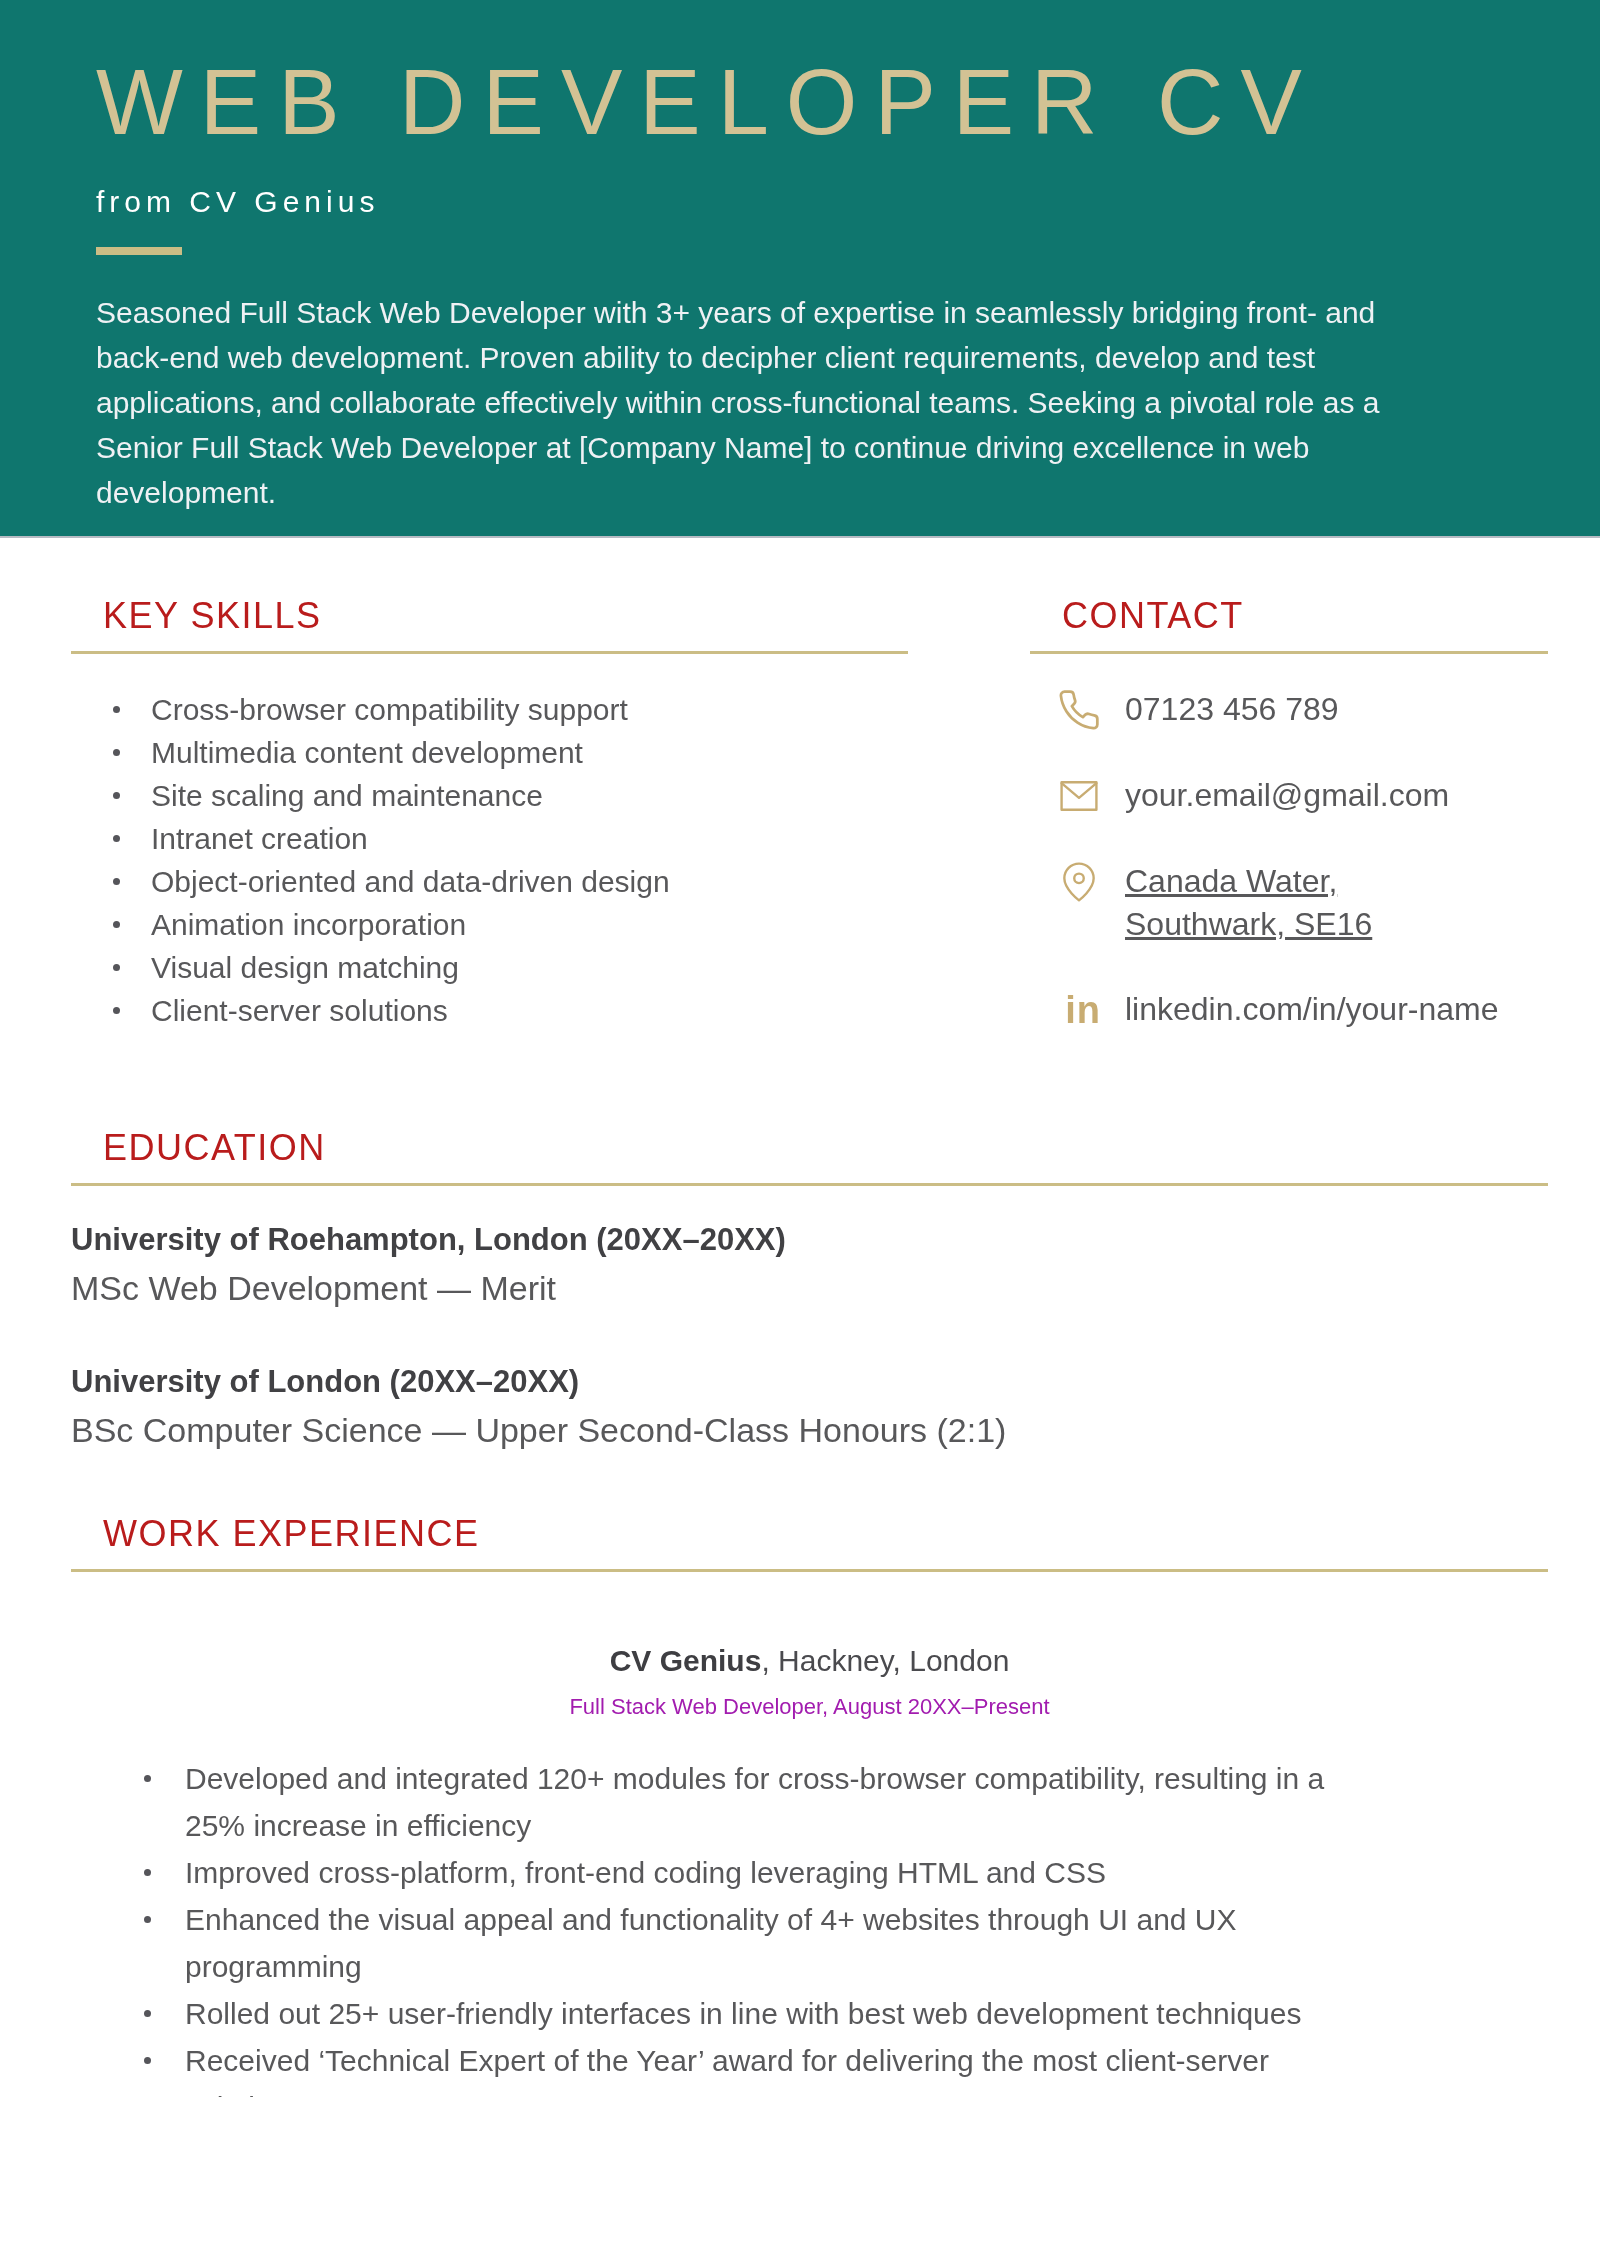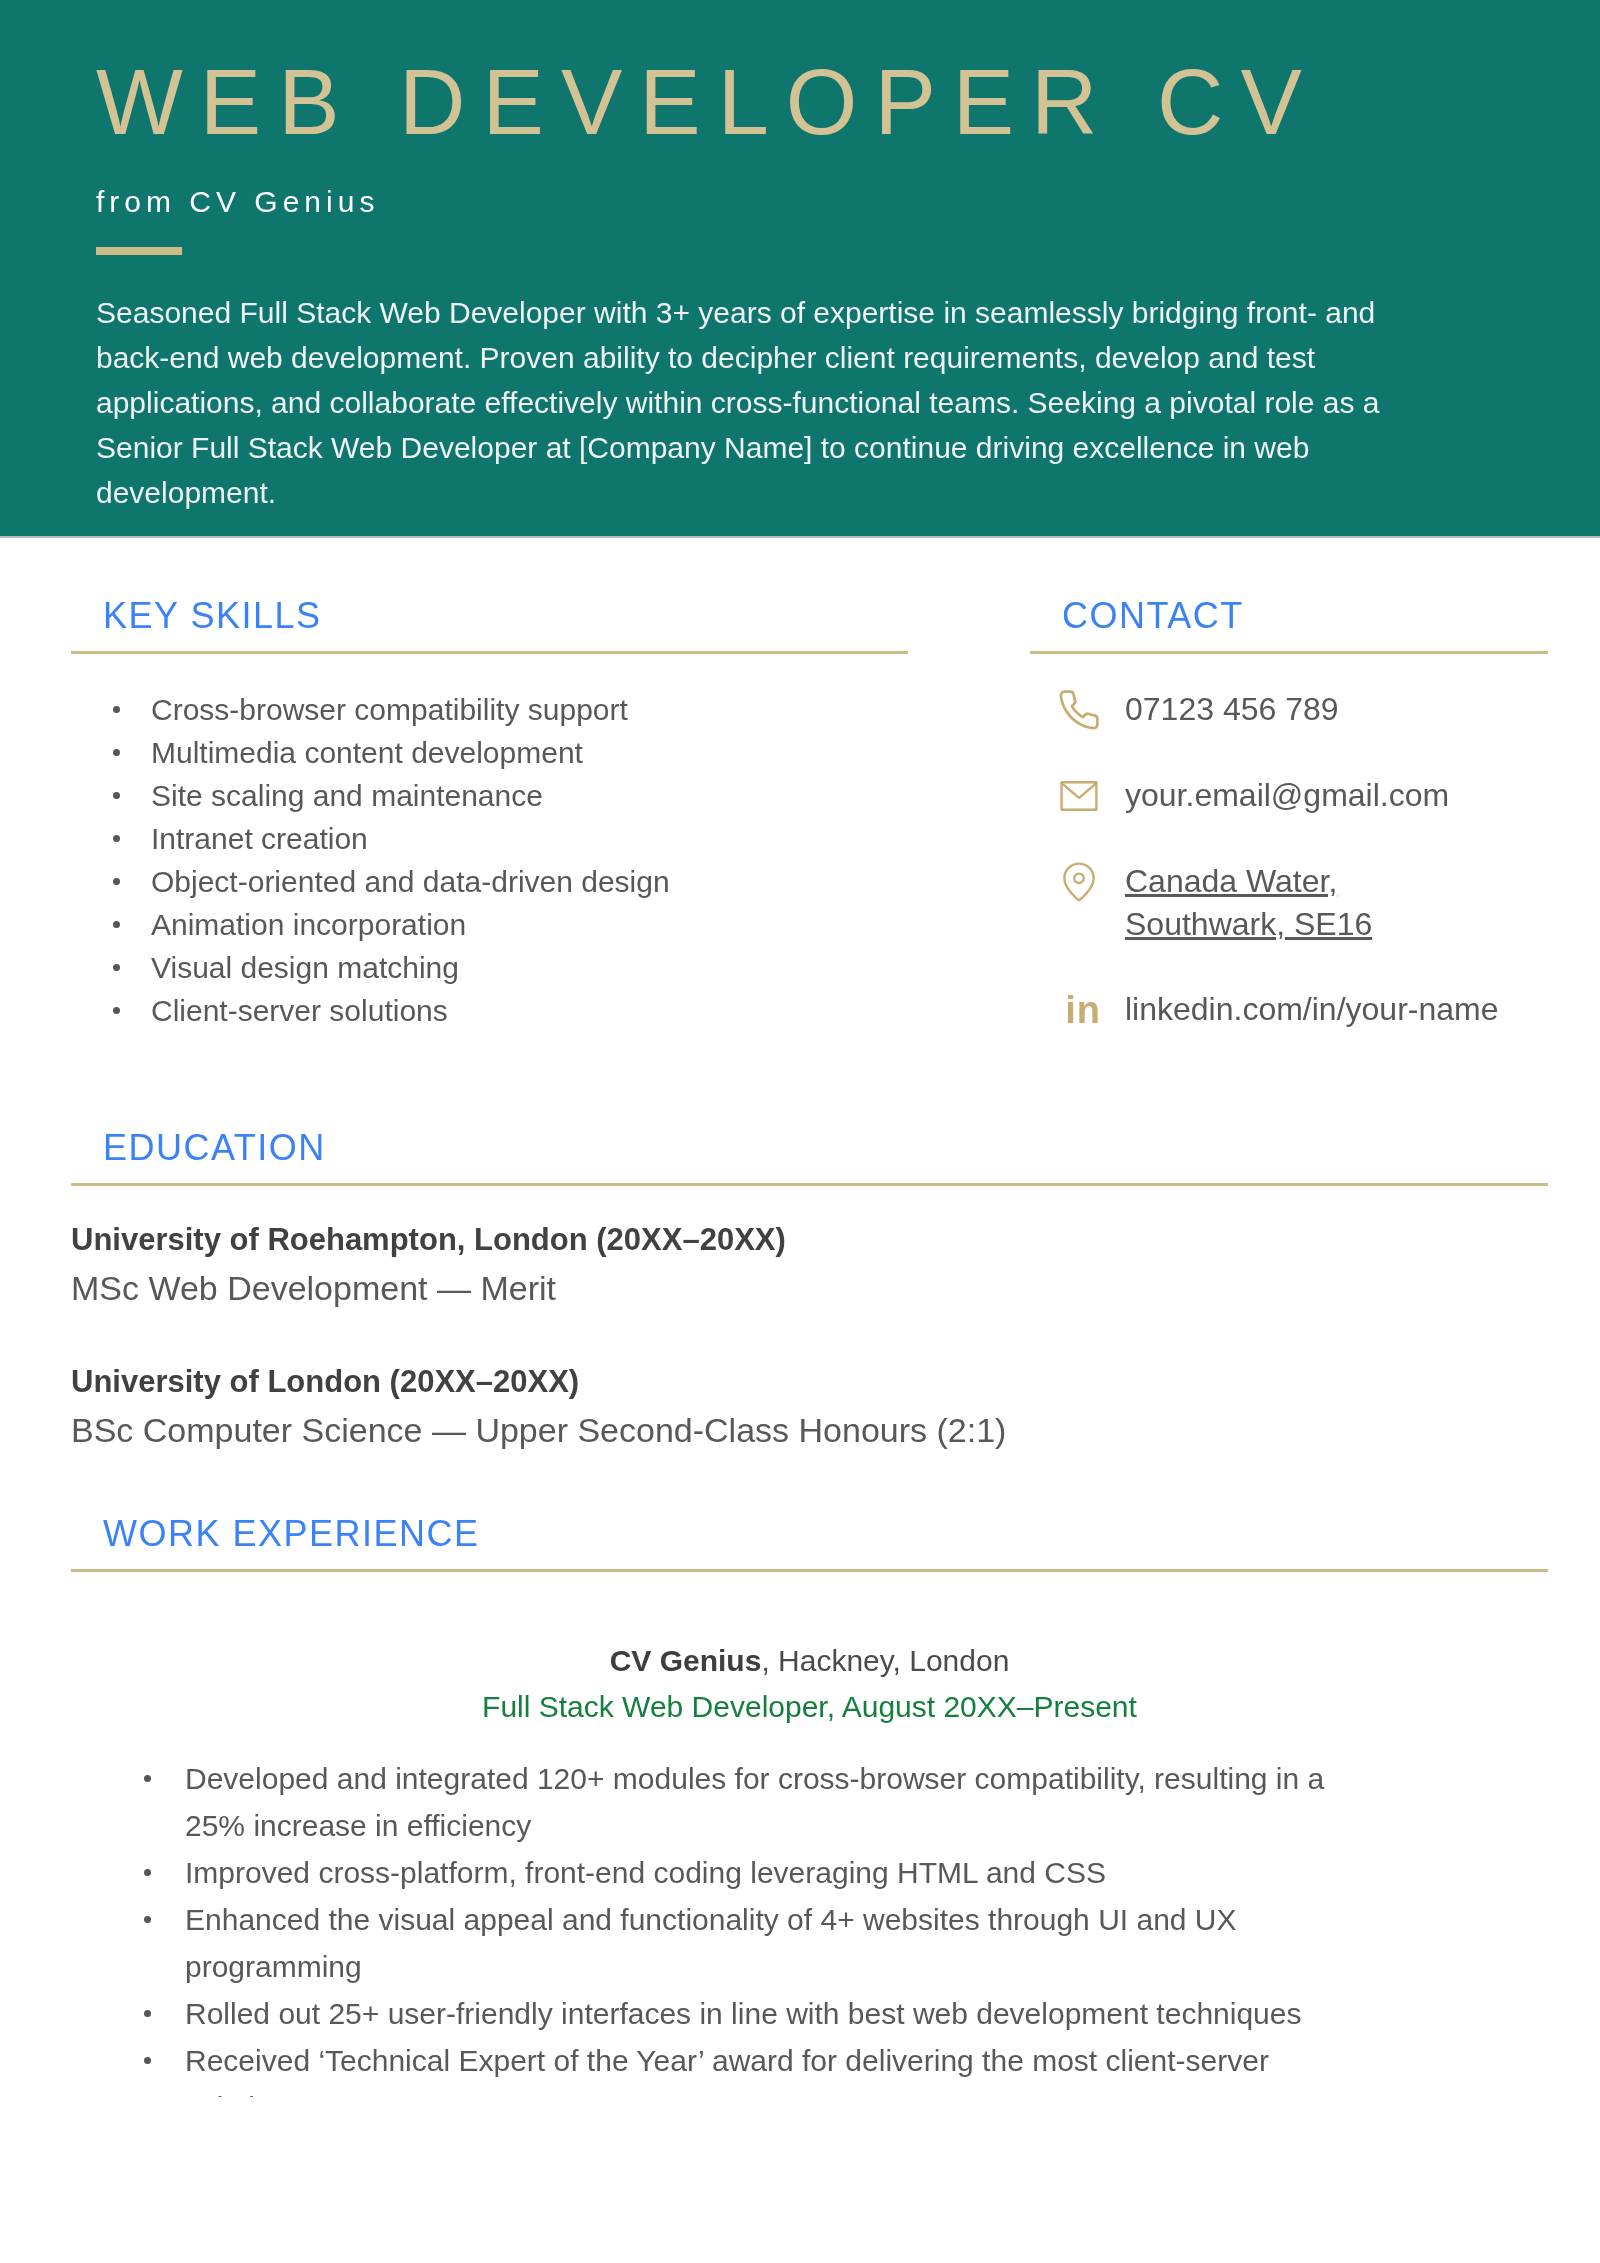--- a/index.html
+++ b/index.html
@@ -18,21 +18,21 @@
                   color:#EFF1F4; max-width:1400px; }
   .sline { display:block; }
 
   
   .page-body { padding:0 52px 0 71px; }
   .columns { display:flex; margin-top:56px; }
   .col-left { width:837px; flex:0 0 837px; }
   .col-right { margin-left:122px; flex:1; }
 
   .section-title { margin-left:32px; font-size:36px; line-height:44px; font-weight:400;
-                   letter-spacing:1.5px; color:#3b82f6; }
+                   letter-spacing:1.5px; color:#b91c1c; }
   .rule { border-bottom:3px solid #CBBD85; margin-top:13px; }
 
   
   .skills-list { list-style:none; margin-top:34px; }
   .skill { display:flex; align-items:flex-start; padding-left:42px;
            font-size:30px; line-height:43px; color:#58585A; }
   .dot { flex:0 0 7px; width:7px; height:7px; border-radius:50%; background:#55555A;
          margin-top:18px; margin-right:31px; }
 
   
@@ -50,21 +50,21 @@
   .edu-entries { margin-top:30px; }
   .edu-entry + .edu-entry { margin-top:46px; }
   .edu-title { font-size:31px; line-height:48px; font-weight:700; color:#414144; }
   .edu-detail { font-size:34px; line-height:48px; color:#58585A; }
 
   
   .work-section { margin-top:58px; height:585px; overflow:hidden; }
   .exp-head { margin-top:66px;text-align:center; }
   .exp-employer-line { font-size:30px; line-height:46px; color:#4A4A4E; }
   .exp-employer { font-weight:700; color:#3E3E42; }
-  .exp-role { font-size:30px; line-height:46px; color:#15803d; }
+  .exp-role { font-size:22px; line-height:46px; color:#a21caf; }
   .exp-bullets { list-style:none; margin-top:25px; }
   .exp-bullet { display:flex; align-items:flex-start; padding-left:73px;
                 font-size:30px; line-height:47px; color:#58585A; }
   .exp-bullet .dot { margin-top:20px; margin-right:34px; }
   .bline { display:block; }
 </style>
 </head>
 <body>
 
 <header class="hero">

